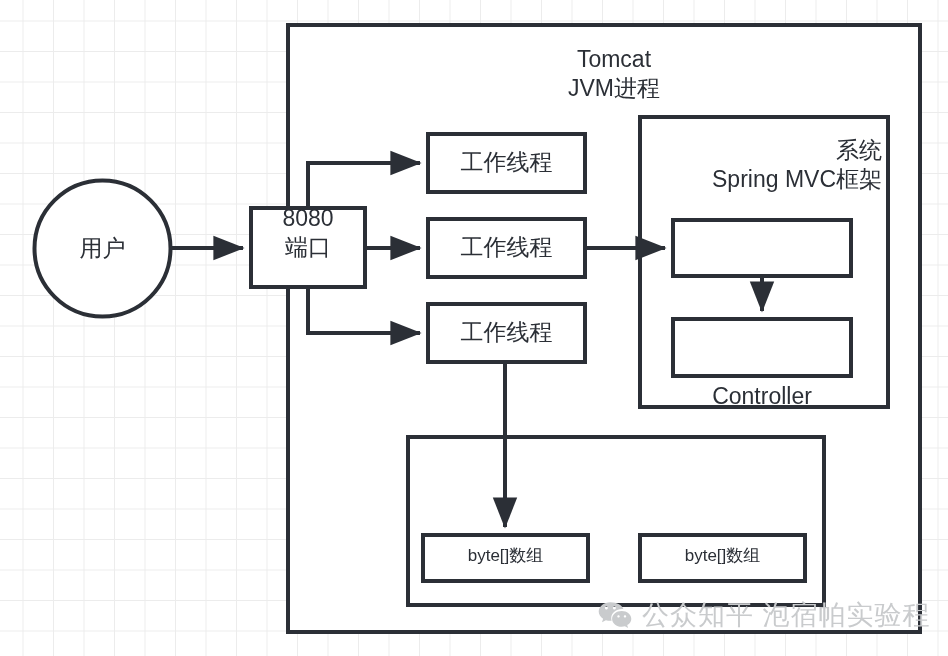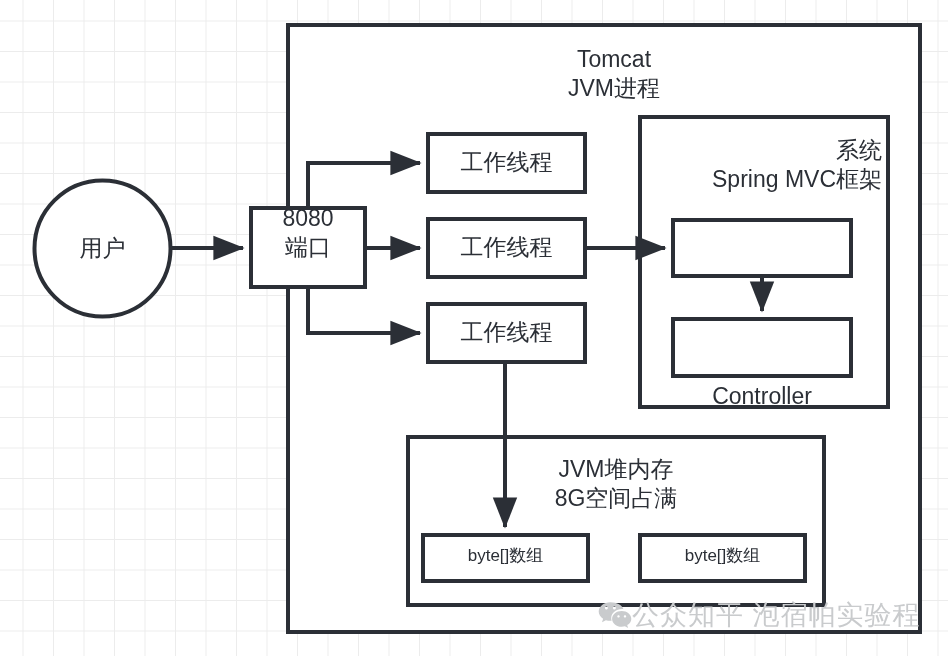--- a/index.html
+++ b/index.html
@@ -37,20 +37,21 @@
   }
   .lbl-box { font-size: 23px; }
   .lbl-title { font-size: 23px; }
   .lbl-small { font-size: 17px; }
   .watermark {
     position: absolute;
     left: 598px;
     top: 597px;
     display: flex;
     align-items: center;
+    gap: 10px;
     color: #c9cbcd;
     font-size: 27px;
     letter-spacing: 1px;
     user-select: none;
     white-space: nowrap;
   }
   .wechat-glyph { display: block; }
 </style>
 </head>
 <body>
@@ -107,22 +108,20 @@
 
   <div class="lbl lbl-box" style="left:428px; top:148px; width:157px;">工作线程</div>
   <div class="lbl lbl-box" style="left:428px; top:233px; width:157px;">工作线程</div>
   <div class="lbl lbl-box" style="left:428px; top:318px; width:157px;">工作线程</div>
 
   <div class="lbl lbl-title" style="left:646px; top:136px; width:236px;text-align:right;">系统
 Spring MVC框架</div>
 
   <div class="lbl lbl-box" style="left:673px; top:334px; width:178px;margin-top:48px;">Controller</div>
 
-  <div class="lbl lbl-title" style="left:470px; top:455px; width:292px;">JVM堆内存
-8G空间占满</div>
 
   <div class="lbl lbl-small" style="left:423px; top:545px; width:165px;">byte[]数组</div>
   <div class="lbl lbl-small" style="left:640px; top:545px; width:165px;">byte[]数组</div>
 
   <div class="watermark">
     <svg class="wechat-glyph" width="34" height="28" viewBox="0 0 34 28" xmlns="http://www.w3.org/2000/svg">
       <path d="M12.4 1.2C5.9 1.2 0.7 5.4 0.7 10.6c0 2.9 1.7 5.5 4.4 7.2l-1.1 3.4 3.9-2
                 c1.4 0.4 2.9 0.6 4.5 0.6 0.4 0 0.8 0 1.2-0.1-0.3-0.8-0.4-1.7-0.4-2.6
                 0-5 4.9-9 11-9 0.4 0 0.8 0 1.2 0.1C24.3 4.4 19 1.2 12.4 1.2z
                 M8.4 8.6c-0.8 0-1.5-0.7-1.5-1.5s0.7-1.5 1.5-1.5 1.5 0.7 1.5 1.5-0.7 1.5-1.5 1.5z

